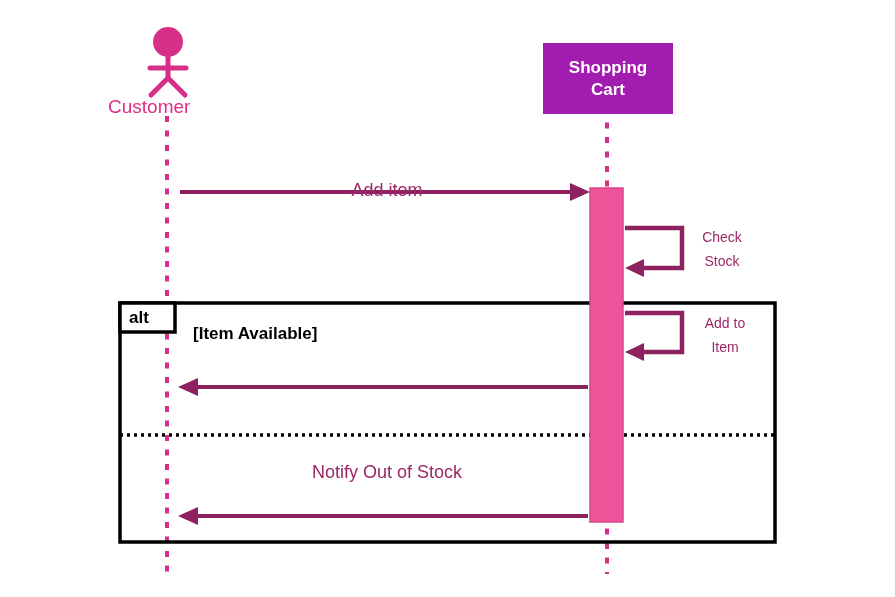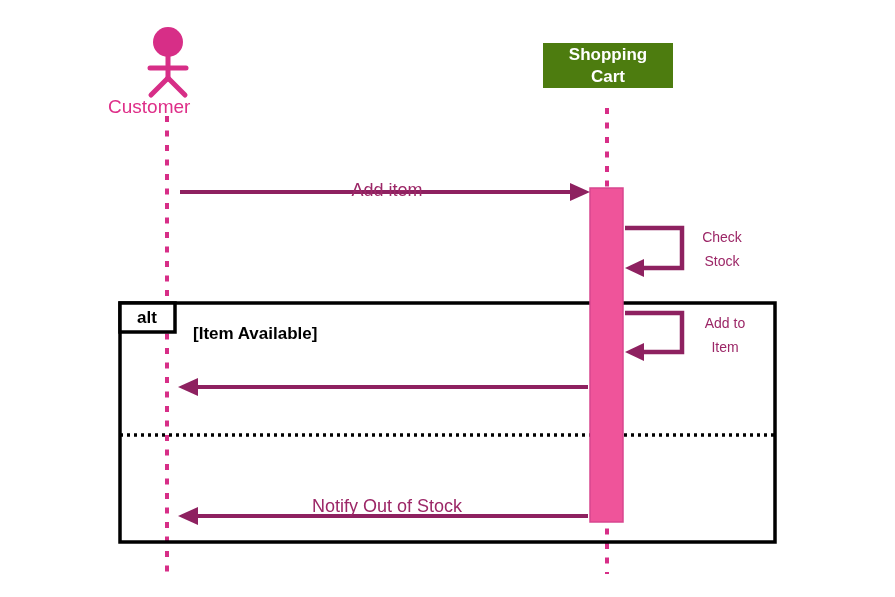--- a/index.html
+++ b/index.html
@@ -11,42 +11,42 @@
     overflow: hidden;
     font-family: "Liberation Sans", sans-serif;
   }
   #gfx { position: absolute; left: 0; top: 0; z-index: 1; }
   .lbl { position: absolute; z-index: 2; }
   .actor-label {
     left: 108px; top: 96px; width: 120px;
     font-size: 19px; color: #de2e88;
   }
   .cart-box {
-    left: 543px; top: 43px; width: 130px; height: 45px;
-    background: #4d7c0f;
+    left: 543px; top: 43px; width: 130px; height: 71px;
+    background: #a21caf;
     display: flex; align-items: center; justify-content: center;
     z-index: 2;
   }
   .cart-box .inner {
     width: 96px; text-align: center;
     color: #ffffff; font-weight: bold; font-size: 17px; line-height: 22px;
   }
   .msg {
     color: #9c2767; font-size: 18px; text-align: center;
   }
   .msg-add-item      { left: 237px; top: 180px; width: 300px; }
   .msg-confirm-item  { left: 237px; top: 360px; width: 300px; }
-  .msg-notify        { left: 237px; top: 496px; width: 300px; }
+  .msg-notify        { left: 237px; top: 462px; width: 300px; }
   .msg-self {
     color: #9c2767; font-size: 14px; line-height: 24px; text-align: center;
   }
   .msg-check-stock   { left: 691px; top: 225px; width: 62px; }
   .msg-add-to-cart   { left: 691px; top: 311px; width: 68px; }
   .alt-operator {
-    left: 118px; top: 302px; width: 58px; height: 31px;
+    left: 110px; top: 302px; width: 58px; height: 31px;
     display: flex; align-items: center; justify-content: center;
     font-weight: bold; font-size: 17px; color: #000000;
   }
   .cond { font-weight: bold; font-size: 17px; color: #000000; }
   .cond-available    { left: 193px; top: 324px; width: 300px; }
   .cond-out-of-stock { left: 193px; top: 452px; width: 300px; }
 </style>
 </head>
 <body>
 

